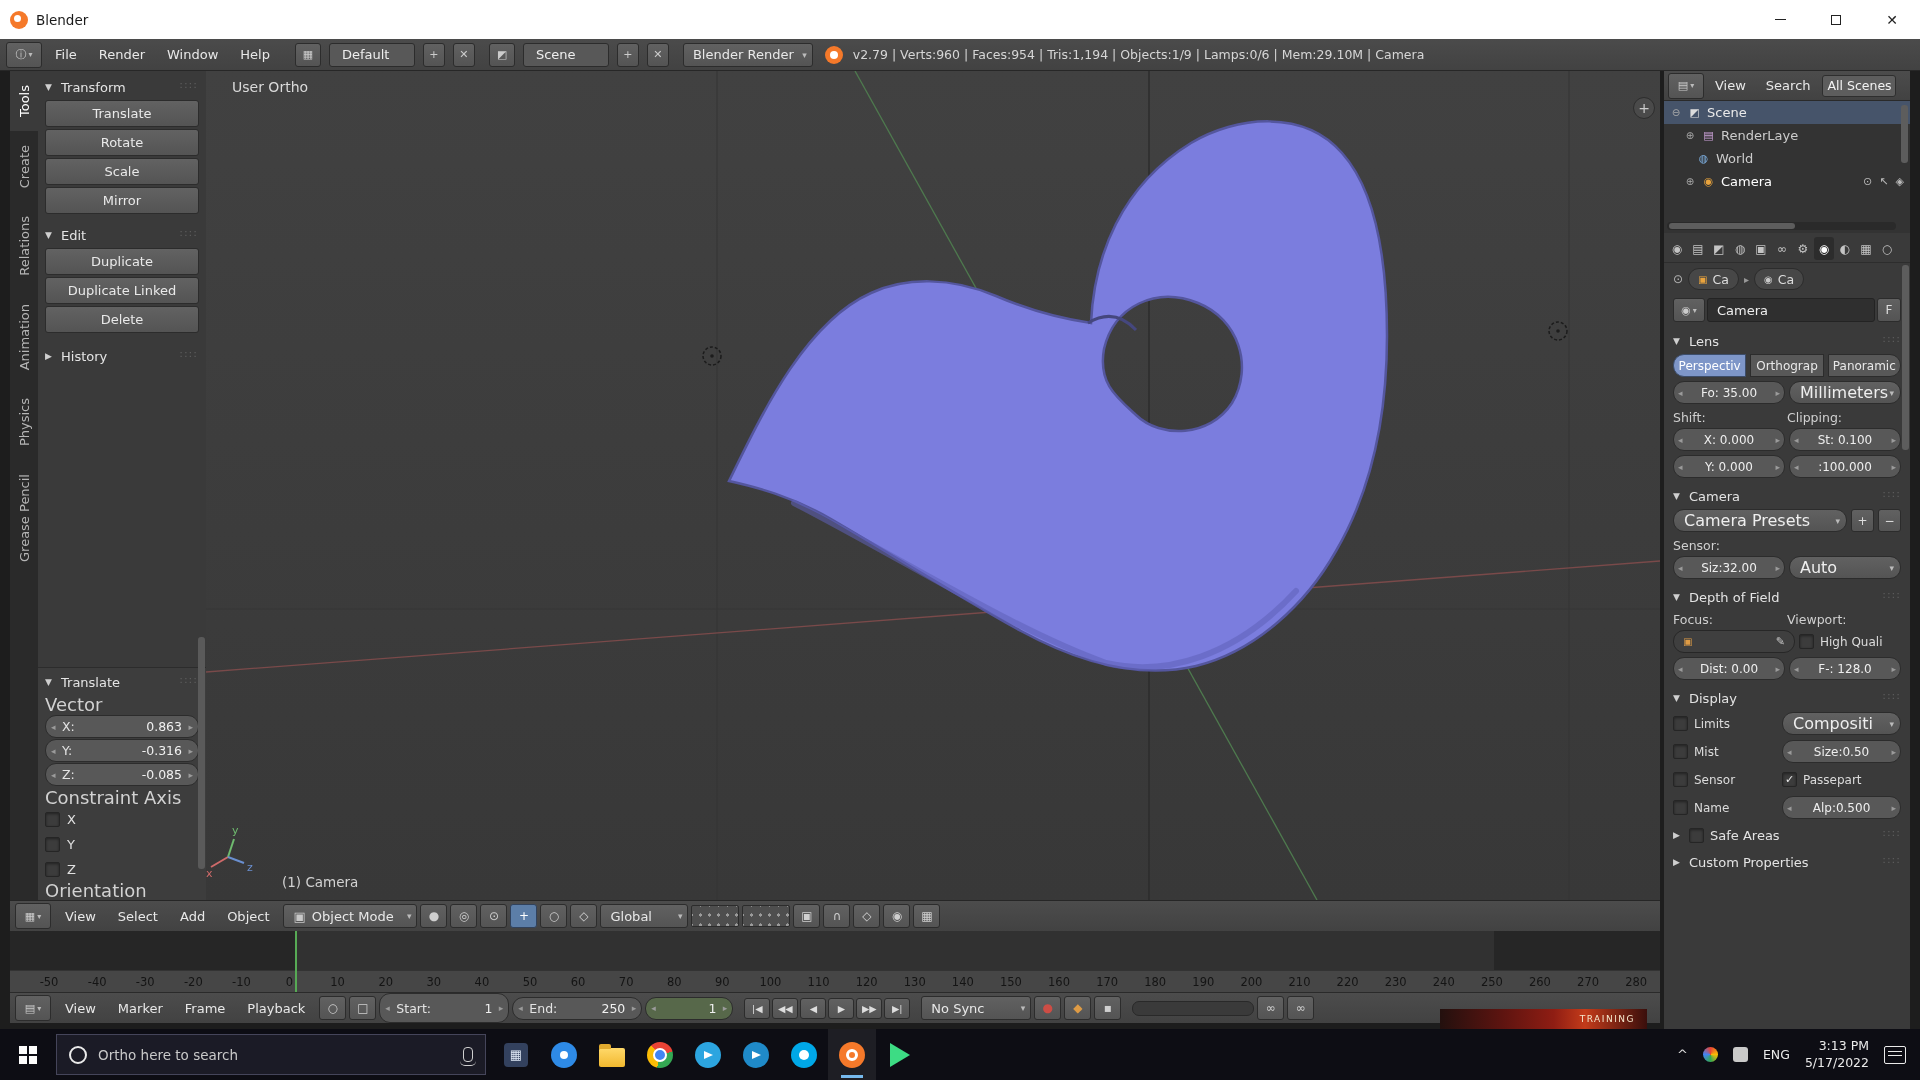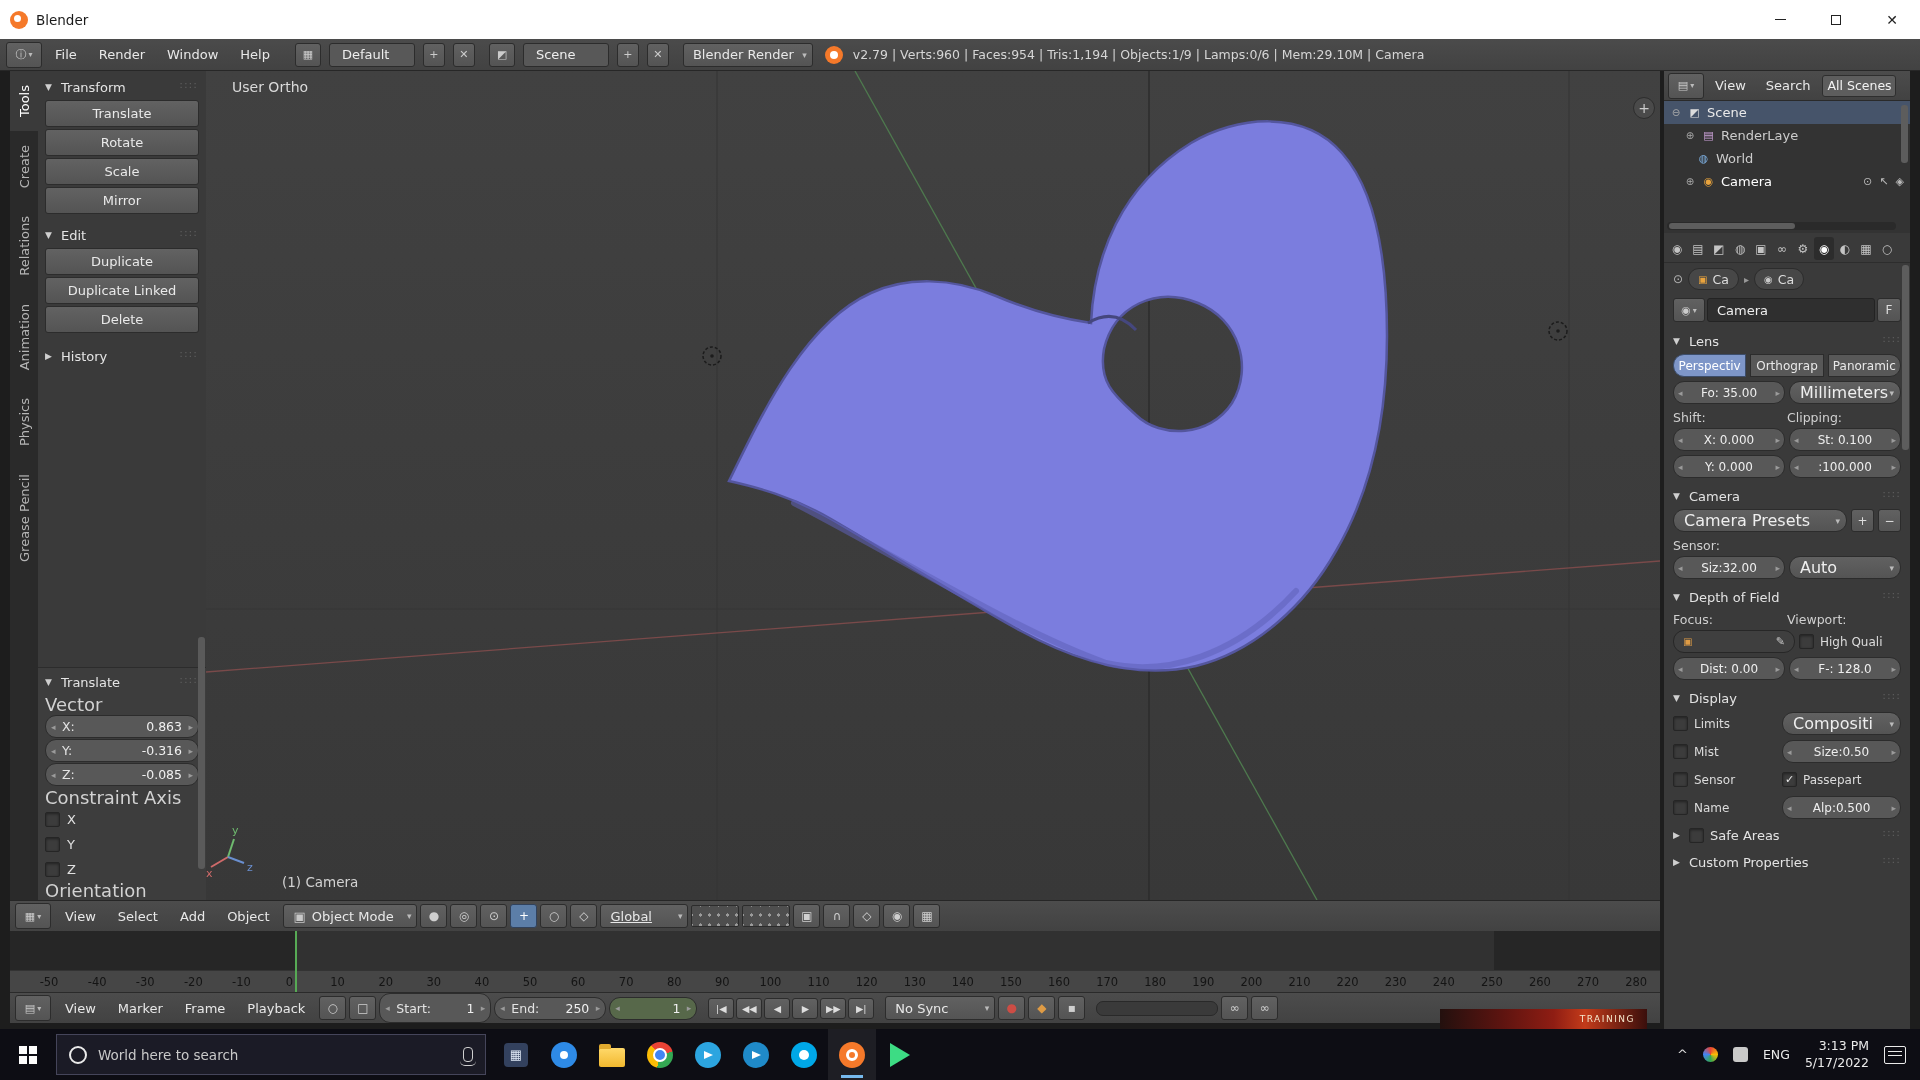--- a/index.html
+++ b/index.html
@@ -88,21 +88,21 @@
   
   .timeline{position:absolute;left:10px;top:860px;width:1650px;height:92px;background:#262626;}
   .tl-track{position:absolute;left:0;top:0;width:100%;height:39px;background:#262626;border-bottom:1px solid #1e1e1e;}
   .tl-range{position:absolute;left:286px;top:0;width:1198px;height:39px;background:#313131;}
   .tl-cursor{position:absolute;left:285px;top:0;width:2px;height:61px;background:#57aa55;z-index:3;}
   .tl-ruler{position:absolute;left:0;top:39px;width:100%;height:22px;background:#464646;border-top:1px solid #333;
     display:flex;padding-left:15px;box-sizing:border-box;overflow:hidden;}
   .tick{width:48.1px;flex:none;text-align:center;font-size:11.5px;color:#141414;line-height:22px;}
   .tl-header{position:absolute;left:0;top:61px;width:100%;height:31px;background:linear-gradient(#4c4c4c,#424242);
     border-top:1px solid #2a2a2a;display:flex;align-items:center;padding:0 5px;gap:3px;box-sizing:border-box;white-space:nowrap;}
-  .nf.start,.nf.end{width:112px;margin:0;}
+  .nf.start,.nf.end{width:130px;margin:0;}
   .nf.frame{width:88px;margin:0;background:#57684a;}
   .transport{display:flex;gap:2px;margin-left:8px;}
   .tp{width:26px;height:21px;background:linear-gradient(#616161,#545454);border:1px solid #2c2c2c;border-radius:3px;
     display:flex;align-items:center;justify-content:center;font-size:9.5px;color:#ddd;box-sizing:border-box;}
   .rec::before{color:#cd4d45 !important;}
   .key::before{color:#de9b45 !important;}
   .thin-field{width:120px;height:13px;background:#3a3a3a;border:1px solid #292929;border-radius:7px;margin-left:8px;flex:none;}
   .bg-sliver{position:absolute;left:1440px;top:938px;width:207px;height:20px;z-index:5;
     background:linear-gradient(90deg,#23100e,#5d1410 30%,#8f1d13 55%,#c33b1a 70%,#3a0f0c);
     display:flex;align-items:center;justify-content:flex-end;padding-right:12px;box-sizing:border-box;
@@ -375,21 +375,21 @@
           <span class="menu-item">Add</span>
           <span class="menu-item">Object</span>
         </div>
       <div class="dd mode-dd" style="min-width:134px;">Object Mode</div>
       <div class="icon24" data-glyph="●"></div>
       <div class="icon24" data-glyph="◎"></div>
       <div class="icon24" data-glyph="⊙"></div>
       <div class="icon24 active" data-glyph="+"></div>
       <div class="icon24" data-glyph="○"></div>
       <div class="icon24" data-glyph="◇"></div>
-      <div class="dd" style="min-width:88px;text-decoration:underline;">Global</div>
+      <div class="dd" style="min-width:88px;">Global</div>
       <div class="lgrid"></div>
       <div class="lgrid"></div>
       <div class="icon24" data-glyph="▣"></div>
       <div class="icon24" data-glyph="∩"></div>
       <div class="icon24" data-glyph="◇"></div>
       <div class="icon24" data-glyph="◉"></div>
       <div class="icon24" data-glyph="▦"></div>
     </div>
 
     <div class="timeline">
@@ -657,21 +657,21 @@
       <div class="props-vscroll"></div>
     </div>
   </div>
 
   <div class="taskbar">
     <div class="start">
       <span class="winlogo"></span>
     </div>
     <div class="sbox">
       <span class="sring"></span>
-      <span>World here to search</span>
+      <span>Ortho here to search</span>
       <span class="mic"></span>
     </div>
     <div class="apps">
       <div class="slot">
           <span class="ic-calc"></span>
         </div>
       <div class="slot">
           <span class="ic-circle c-msg"></span>
         </div>
       <div class="slot">

